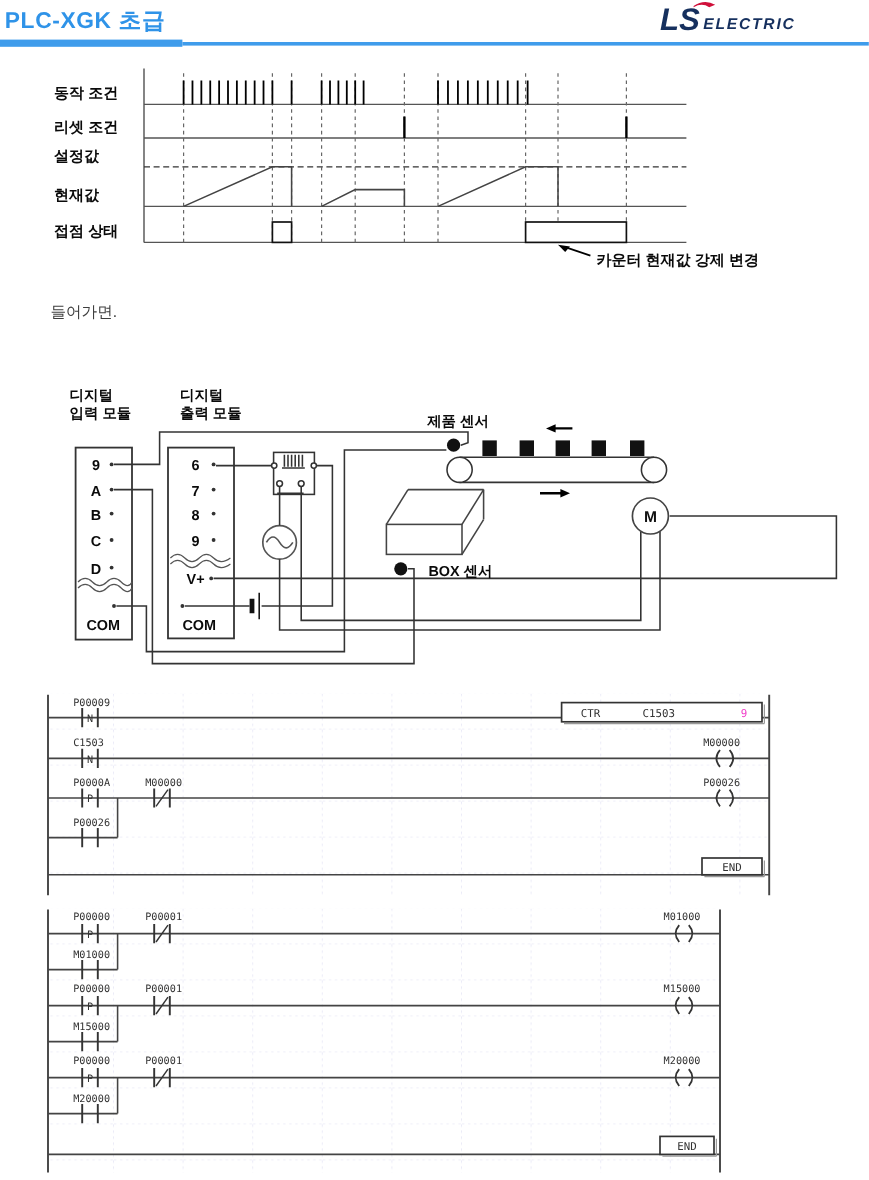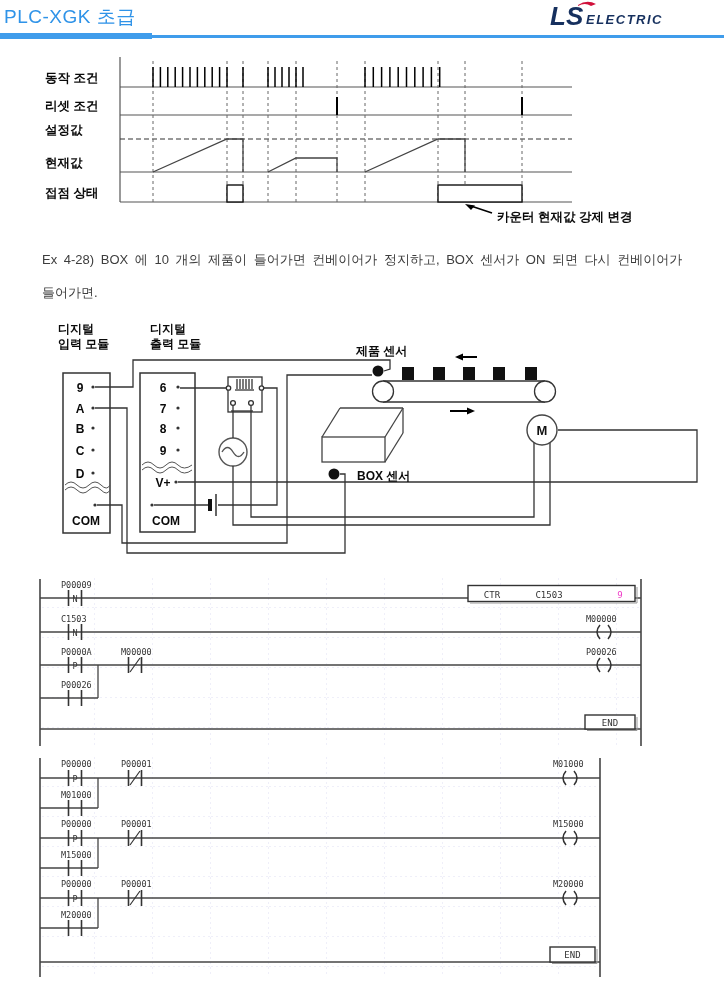--- a/index.html
+++ b/index.html
@@ -1,20 +1,20 @@
 <!DOCTYPE html>
 <html><head>
 <meta charset="utf-8">
 <style>
   html,body{margin:0;padding:0;background:#fff;}
   body{width:724px;height:983px;position:relative;overflow:hidden;
        font-family:"Liberation Sans","DejaVu Sans",sans-serif;color:#222;}
   .abs{position:absolute;}
   
-  .page-title{left:4px;top:4px;font-size:19px;font-weight:normal;color:#2f93e8;letter-spacing:.5px;}
+  .page-title{left:4px;top:4px;font-size:19px;font-weight:bold;color:#2f93e8;letter-spacing:.5px;}
   .bar-thick{left:0;top:33px;width:152px;height:6px;background:#3f9ceb;}
   .bar-thin{left:152px;top:34.5px;width:572px;height:3px;background:#3f9ceb;}
   
   .example{left:42px;top:243px;width:652px;font-size:13px;line-height:33px;color:#3d3d3d;word-spacing:3px;}
   svg text{font-family:"Liberation Sans","DejaVu Sans",sans-serif;}
   .lad-txt{font-family:"DejaVu Sans Mono","Liberation Mono",monospace;font-size:8.5px;fill:#333;}
   .blk-txt{font-family:"DejaVu Sans Mono","Liberation Mono",monospace;font-size:9px;fill:#333;}
   .tlabel{font-size:12.5px;font-weight:bold;fill:#0a0a0a;}
   .wlabel{font-size:12px;font-weight:bold;fill:#0a0a0a;}
 </style>
@@ -108,21 +108,20 @@
     <rect x="192" y="130" width="16" height="17"></rect>
     <rect x="403" y="130" width="84" height="17"></rect>
   </g>
 
   <line x1="457" y1="158" x2="436" y2="151" stroke="#000" stroke-width="1.5"></line>
   <polygon points="430,149 440,150.5 436,155" fill="#000"></polygon>
   <text x="462" y="166" class="tlabel">카운터 현재값 강제 변경</text>
 </svg>
 
 <div class="abs example">
-  <div>Ex 4-28) BOX 에 10 개의 제품이 들어가면 컨베이어가 정지하고, BOX 센서가 ON 되면 다시 컨베이어가</div>
   <div>들어가면.</div>
 </div>
 
 <svg class="abs" style="left:0;top:315px" width="724" height="262" viewBox="0 0 724 262">
 
   <text x="58" y="18" class="wlabel">디지털</text>
   <text x="58" y="33" class="wlabel">입력 모듈</text>
   <text x="150" y="18" class="wlabel">디지털</text>
   <text x="150" y="33" class="wlabel">출력 모듈</text>
 

